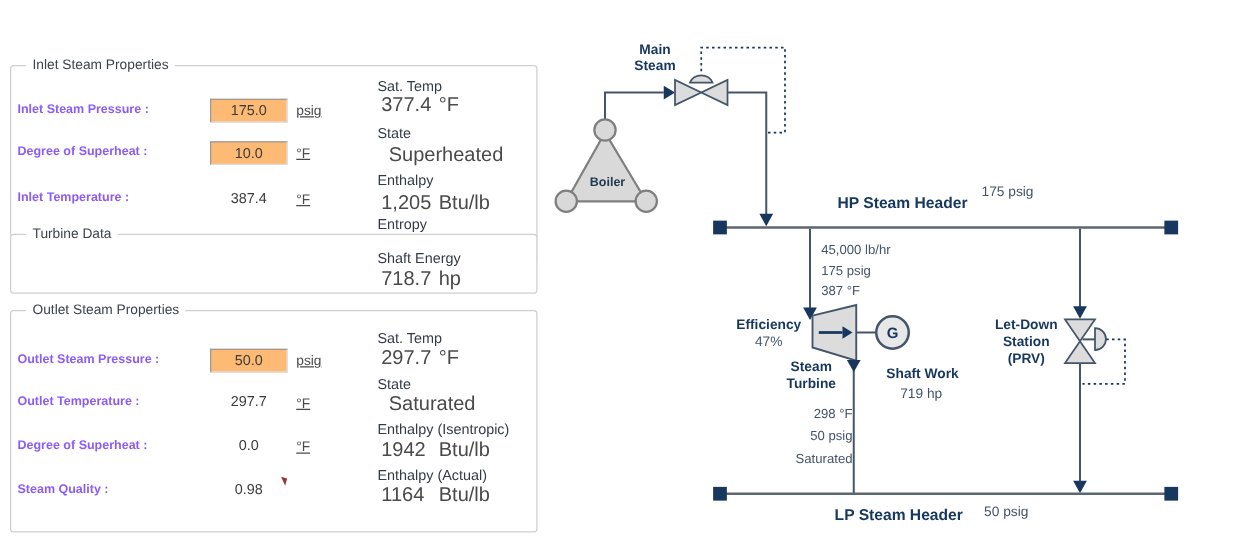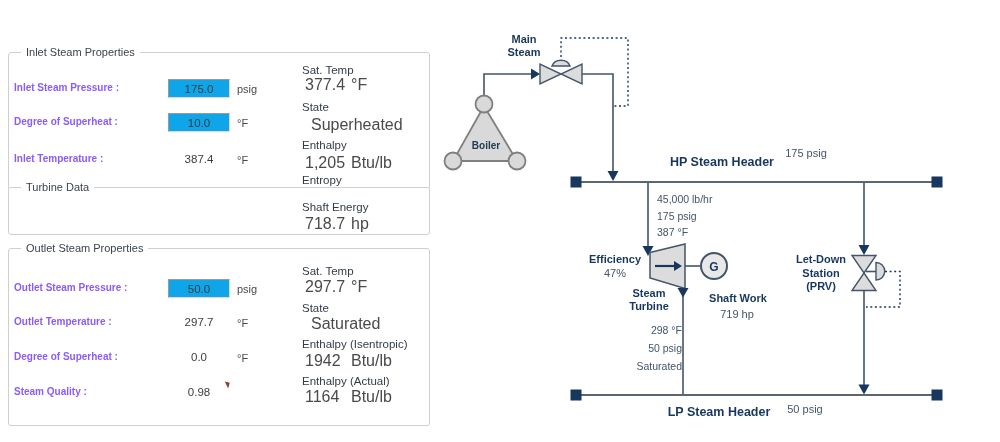--- a/index.html
+++ b/index.html
@@ -14,28 +14,28 @@
   legend{
     font-size:11px;color:#3c434c;margin-left:12px;padding:0 5px;line-height:12px;
   }
   .row{position:absolute;left:0;right:0;height:20px;}
   .flabel{
     position:absolute;left:5px;top:3px;font-size:10px;font-weight:bold;
     color:#8b5cf6;white-space:nowrap;
   }
   .fbox{
     position:absolute;left:159px;top:0;width:62px;height:19px;box-sizing:border-box;
-    background:#0ea5e9;border:1px solid;border-color:#9a9a9a #dcdcdc #dcdcdc #9a9a9a;
+    background:#fdba74;border:1px solid;border-color:#9a9a9a #dcdcdc #dcdcdc #9a9a9a;
     text-align:center;font-size:11.5px;color:#3c3c3c;font-family:inherit;padding:0;
   }
   .fval{
     position:absolute;left:159px;top:3px;width:62px;text-align:center;
     font-size:11.5px;color:#3c3c3c;
   }
-  .funit{position:absolute;left:228px;top:4px;font-size:11px;color:#4a4a4a;white-space:nowrap;}
+  .funit{position:absolute;left:228px;top:4px;font-size:11px;color:#4a4a4a;white-space:nowrap;text-decoration:underline;}
   .pname{
     position:absolute;left:293px;font-size:11.5px;font-weight:normal;color:#333b47;
     white-space:nowrap;height:14px;
   }
   .pline{position:absolute;left:296px;font-size:16px;color:#4a4a4a;white-space:nowrap;height:14px;}
   .pv{display:inline-block;min-width:46px;}
   .comment-marker{
     position:absolute;left:215px;top:128px;width:0;height:0;
     border-top:6px solid #953735;border-left:5px solid transparent;
     transform:rotate(15deg);

